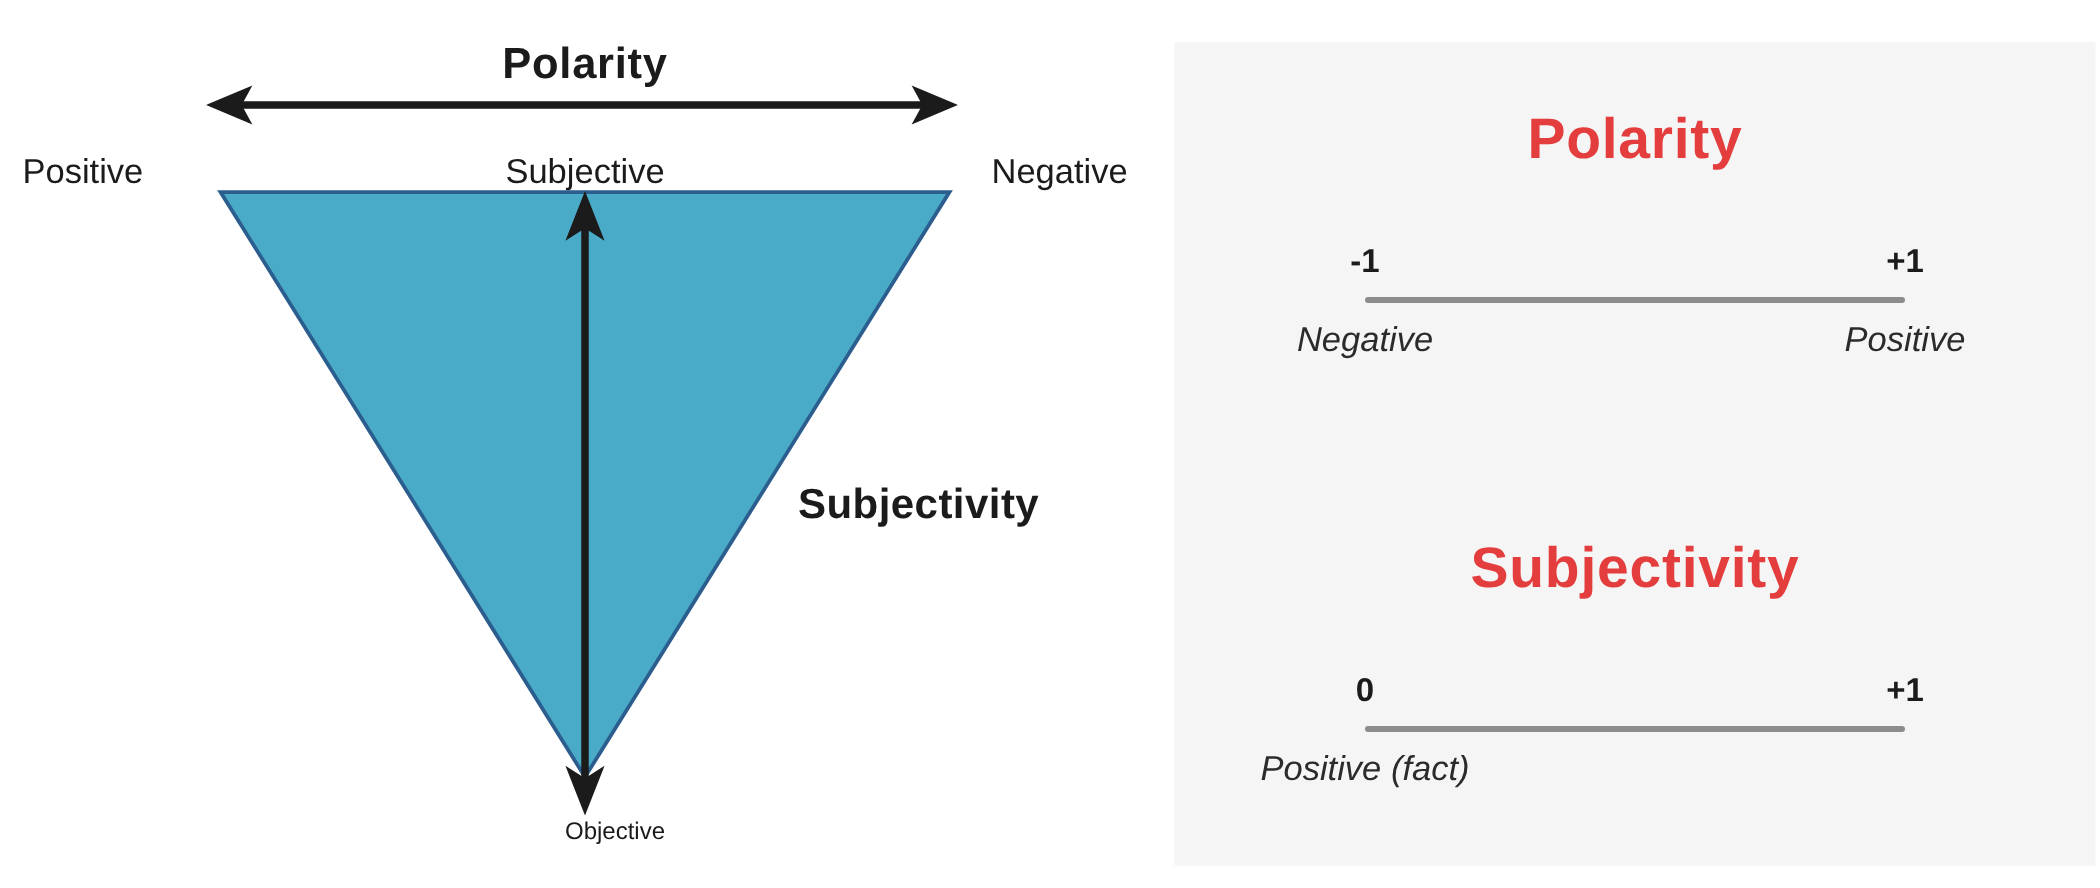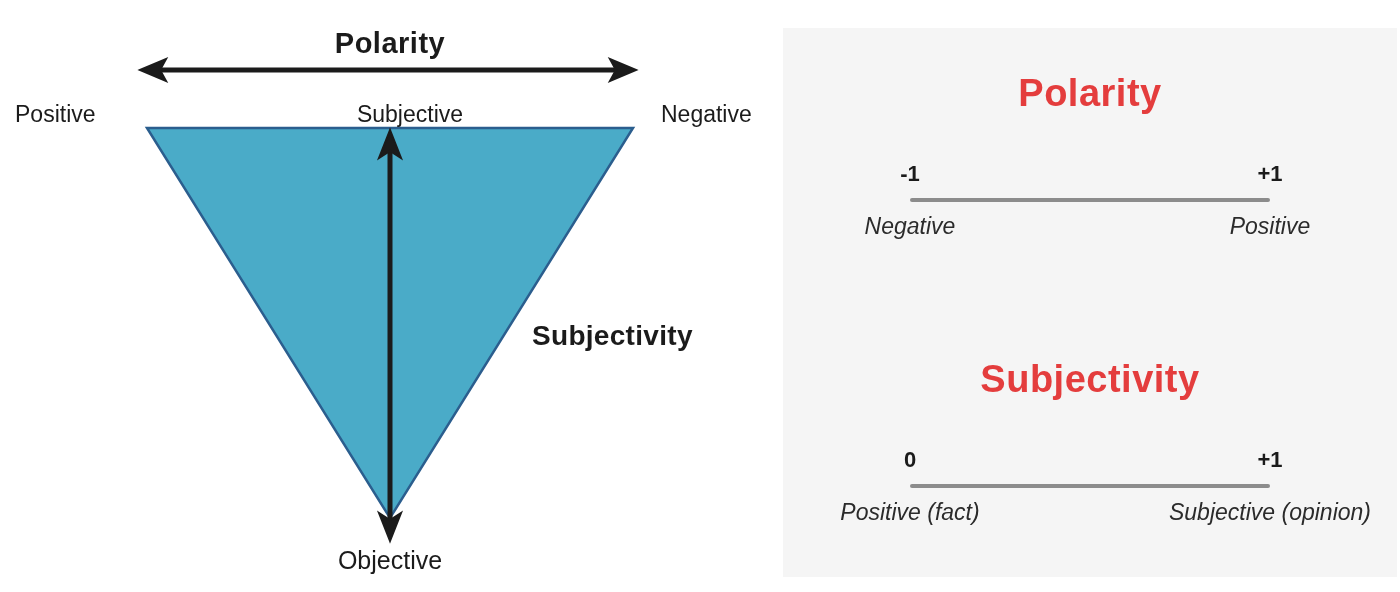--- a/index.html
+++ b/index.html
@@ -27,29 +27,29 @@
   .left-diagram { position: absolute; left: 0; top: 0; width: 782px; height: 592px; }
   .left-diagram svg { position: absolute; left: 0; top: 0; }
 
   .ld-text { position: absolute; white-space: nowrap; }
   .ld-title {
     top: 27px; left: 390px; transform: translateX(-50%);
     font-size: 29px; font-weight: bold; letter-spacing: 0.5px;
   }
   .ld-row-label { top: 101px; font-size: 23px; }
   .ld-positive  { left: 15px; }
-  .ld-subjective { left: 390px; transform: translateX(-50%); margin-left: 20px; }
+  .ld-subjective { left: 390px; transform: translateX(-50%); }
   .ld-negative  { left: 661px; }
   .ld-side-label {
     top: 320px; left: 532px;
     font-size: 28px; font-weight: bold; letter-spacing: 0.3px;
   }
   .ld-bottom-label {
-    top: 546px; left: 390px; transform: translateX(-50%);
-    font-size: 25px;
+    top: 546px; left: 410px; transform: translateX(-50%);
+    font-size: 16px;
   }
 
   
   .right-panel {
     position: absolute; left: 783px; top: 28px;
     width: 614px; height: 549px;
     background: var(--panel_bg);
   }
   .scale-section { position: absolute; left: 0; right: 0; }
   .scale-section.polarity     { top: 45px; }
@@ -136,18 +136,17 @@
       </div>
     </div>
 
     <div class="scale-section subjectivity">
       <div class="scale-title">Subjectivity</div>
       <div class="scale-body">
         <span class="scale-num min">0</span>
         <span class="scale-num max">+1</span>
         <div class="scale-line"></div>
         <span class="scale-end-label min">Positive (fact)</span>
-        <span class="scale-end-label max">Subjective (opinion)</span>
       </div>
     </div>
 
   </div>
 </div>
 
 </body></html>

